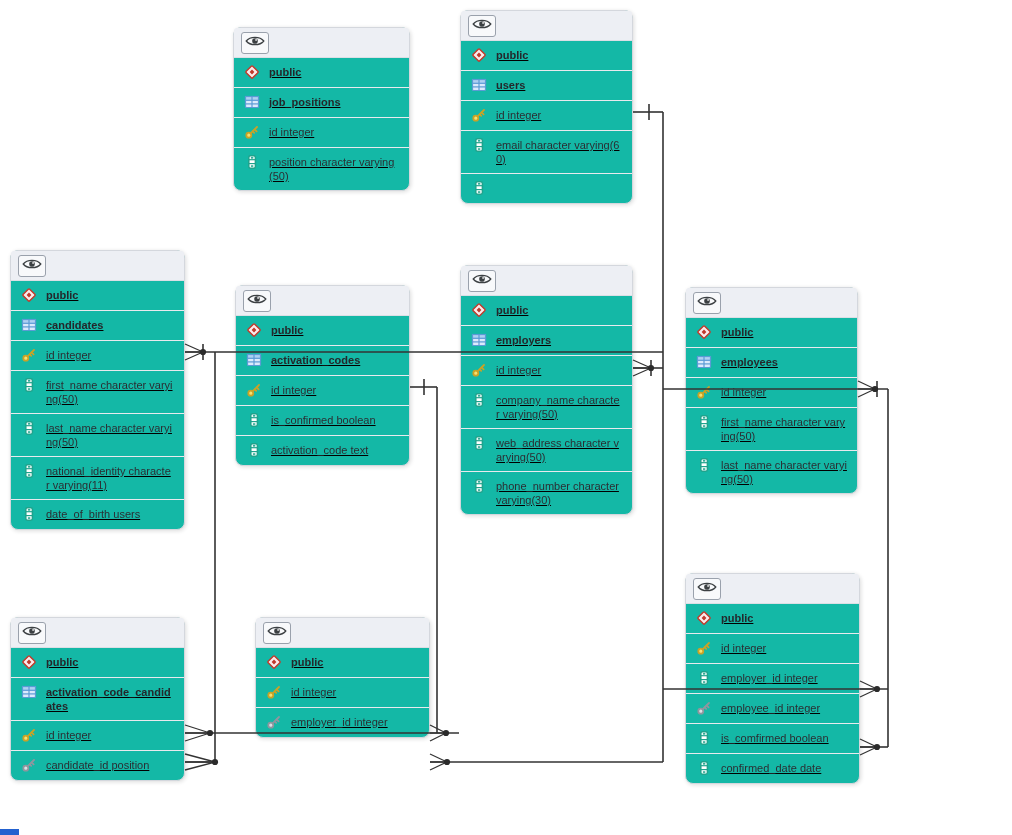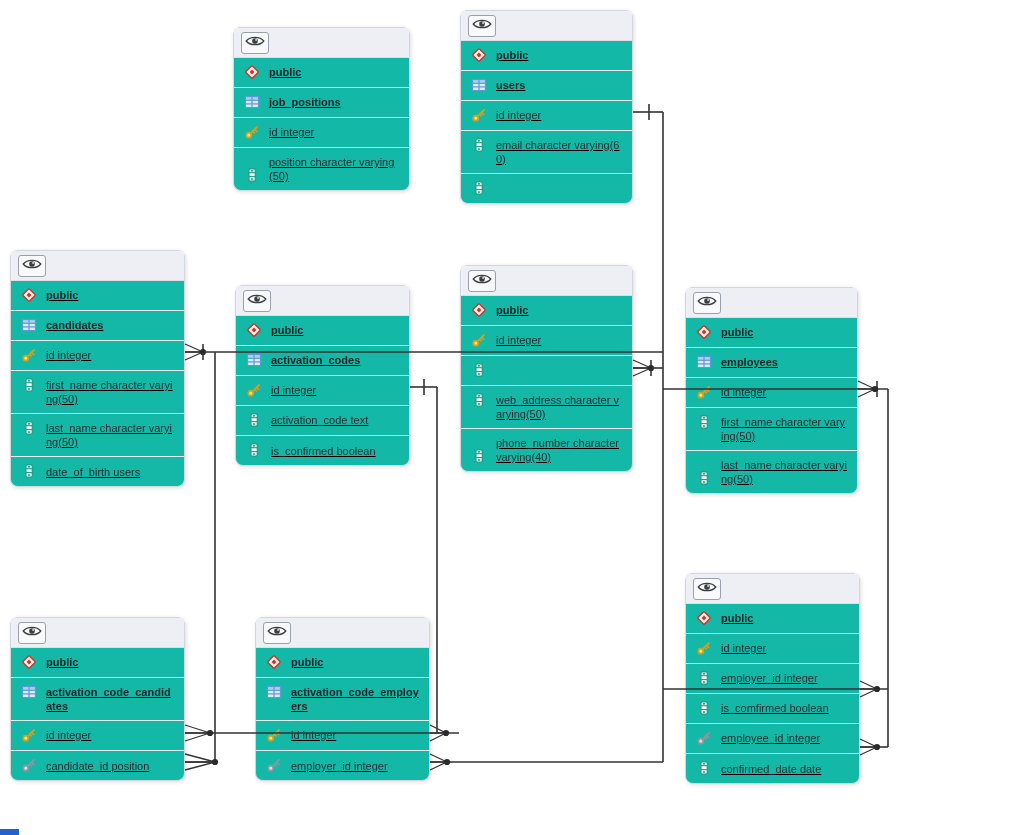--- a/index.html
+++ b/index.html
@@ -24,21 +24,21 @@
   .eye-btn{
     width:28px;height:22px;background:#f8f9fb;border:1px solid #9aa1ac;
     border-radius:3px;display:flex;align-items:center;justify-content:center;
     padding:0;cursor:pointer;
   }
   .row{
     display:flex;align-items:flex-start;
     padding:7px 10px;border-bottom:1px solid #e9eaee;
     min-height:29px;box-sizing:border-box;background:transparent;
   }
-  .row:last-child{border-bottom:none;border-radius:0 0 3px 3px;align-items:flex-end;}
+  .row:last-child{border-bottom:none;border-radius:0 0 3px 3px;}
   .ic{width:16px;height:16px;flex:0 0 16px;margin-right:9px;margin-top:-1px;}
   .txt{font-size:11px;line-height:14px;color:#2b2e33;word-break:break-all;}
   .bold{font-weight:bold;color:#24272b;}
   #connectors{position:absolute;left:0;top:0;z-index:5;pointer-events:none;}
   .blue-corner{position:absolute;left:0;bottom:0;width:19px;height:6px;z-index:8;}
 </style>
 </head>
 <body>
 
 <div id="canvas">
@@ -205,20 +205,30 @@
         <span class="txt">last_name character varying(50)</span>
       </div>
       <div class="row">
         <span class="ic"><svg width="16" height="16" viewBox="0 0 16 16">
             <rect x="4.8" y="1.8" width="6.6" height="12.4" rx="1.6" fill="#ffffff" stroke="#1fa38c" stroke-width="1.5"></rect>
             <line x1="4.8" y1="5.7" x2="11.4" y2="5.7" stroke="#1fa38c" stroke-width="1.2"></line>
             <line x1="4.8" y1="9.6" x2="11.4" y2="9.6" stroke="#1fa38c" stroke-width="1.2"></line>
             <rect x="6.9" y="11.3" width="2.4" height="1.5" fill="#1fa38c"></rect>
             <rect x="6.9" y="3.1" width="2.4" height="1.5" fill="#1fa38c"></rect>
           </svg></span>
+        <span class="txt">national_identity character varying(11)</span>
+      </div>
+      <div class="row">
+        <span class="ic"><svg width="16" height="16" viewBox="0 0 16 16">
+            <rect x="4.8" y="1.8" width="6.6" height="12.4" rx="1.6" fill="#ffffff" stroke="#1fa38c" stroke-width="1.5"></rect>
+            <line x1="4.8" y1="5.7" x2="11.4" y2="5.7" stroke="#1fa38c" stroke-width="1.2"></line>
+            <line x1="4.8" y1="9.6" x2="11.4" y2="9.6" stroke="#1fa38c" stroke-width="1.2"></line>
+            <rect x="6.9" y="11.3" width="2.4" height="1.5" fill="#1fa38c"></rect>
+            <rect x="6.9" y="3.1" width="2.4" height="1.5" fill="#1fa38c"></rect>
+          </svg></span>
         <span class="txt">date_of_birth users</span>
       </div>
     </div>
     <div class="table-node" style="left: 235px; top: 285px; width: 175px;">
       <div class="node-header">
         <button class="eye-btn">
           <span><svg width="20" height="14" viewBox="0 0 24 16">
               <path d="M1.5 8 C6 2.2 18 2.2 22.5 8 C18 13.8 6 13.8 1.5 8 Z" fill="none" stroke="#3c4043" stroke-width="1.6"></path>
               <circle cx="12" cy="8" r="3.4" fill="#3c4043"></circle>
               <circle cx="13.3" cy="6.7" r="1" fill="#ffffff"></circle>
@@ -253,92 +263,34 @@
         <span class="txt">id integer</span>
       </div>
       <div class="row">
         <span class="ic"><svg width="16" height="16" viewBox="0 0 16 16">
             <rect x="4.8" y="1.8" width="6.6" height="12.4" rx="1.6" fill="#ffffff" stroke="#1fa38c" stroke-width="1.5"></rect>
             <line x1="4.8" y1="5.7" x2="11.4" y2="5.7" stroke="#1fa38c" stroke-width="1.2"></line>
             <line x1="4.8" y1="9.6" x2="11.4" y2="9.6" stroke="#1fa38c" stroke-width="1.2"></line>
             <rect x="6.9" y="11.3" width="2.4" height="1.5" fill="#1fa38c"></rect>
             <rect x="6.9" y="3.1" width="2.4" height="1.5" fill="#1fa38c"></rect>
           </svg></span>
+        <span class="txt">is_confirmed boolean</span>
+      </div>
+      <div class="row">
+        <span class="ic"><svg width="16" height="16" viewBox="0 0 16 16">
+            <rect x="4.8" y="1.8" width="6.6" height="12.4" rx="1.6" fill="#ffffff" stroke="#1fa38c" stroke-width="1.5"></rect>
+            <line x1="4.8" y1="5.7" x2="11.4" y2="5.7" stroke="#1fa38c" stroke-width="1.2"></line>
+            <line x1="4.8" y1="9.6" x2="11.4" y2="9.6" stroke="#1fa38c" stroke-width="1.2"></line>
+            <rect x="6.9" y="11.3" width="2.4" height="1.5" fill="#1fa38c"></rect>
+            <rect x="6.9" y="3.1" width="2.4" height="1.5" fill="#1fa38c"></rect>
+          </svg></span>
         <span class="txt">activation_code text</span>
       </div>
-      <div class="row">
-        <span class="ic"><svg width="16" height="16" viewBox="0 0 16 16">
-            <rect x="4.8" y="1.8" width="6.6" height="12.4" rx="1.6" fill="#ffffff" stroke="#1fa38c" stroke-width="1.5"></rect>
-            <line x1="4.8" y1="5.7" x2="11.4" y2="5.7" stroke="#1fa38c" stroke-width="1.2"></line>
-            <line x1="4.8" y1="9.6" x2="11.4" y2="9.6" stroke="#1fa38c" stroke-width="1.2"></line>
-            <rect x="6.9" y="11.3" width="2.4" height="1.5" fill="#1fa38c"></rect>
-            <rect x="6.9" y="3.1" width="2.4" height="1.5" fill="#1fa38c"></rect>
-          </svg></span>
-        <span class="txt">is_confirmed boolean</span>
-      </div>
     </div>
     <div class="table-node" style="left: 460px; top: 265px; width: 173px;">
-      <div class="node-header">
-        <button class="eye-btn">
-          <span><svg width="20" height="14" viewBox="0 0 24 16">
-              <path d="M1.5 8 C6 2.2 18 2.2 22.5 8 C18 13.8 6 13.8 1.5 8 Z" fill="none" stroke="#3c4043" stroke-width="1.6"></path>
-              <circle cx="12" cy="8" r="3.4" fill="#3c4043"></circle>
-              <circle cx="13.3" cy="6.7" r="1" fill="#ffffff"></circle>
-            </svg></span>
-        </button>
-      </div>
-      <div class="row">
-        <span class="ic"><svg width="16" height="16" viewBox="0 0 16 16">
-            <rect x="3.4" y="3.4" width="9.2" height="9.2" rx="1" transform="rotate(45 8 8)" fill="#fbecec" stroke="#c0392b" stroke-width="1.4"></rect>
-            <rect x="6.3" y="6.3" width="3.4" height="3.4" transform="rotate(45 8 8)" fill="#c0392b"></rect>
-          </svg></span>
-        <span class="txt bold">public</span>
-      </div>
-      <div class="row">
-        <span class="ic"><svg width="16" height="16" viewBox="0 0 16 16">
-            <g stroke="#c9a227" stroke-width="1.8" fill="none" stroke-linecap="round">
-              <circle cx="4.8" cy="11.2" r="2.5" fill="#f7e06e"></circle>
-              <path d="M6.8 9.2 L13 3"></path>
-              <path d="M10.6 5.4 L12.6 7.4"></path>
-              <path d="M8.7 7.3 L10.2 8.8"></path>
-            </g>
-          </svg></span>
-        <span class="txt">id integer</span>
-      </div>
-      <div class="row">
-        <span class="ic"><svg width="16" height="16" viewBox="0 0 16 16">
-            <rect x="4.8" y="1.8" width="6.6" height="12.4" rx="1.6" fill="#ffffff" stroke="#1fa38c" stroke-width="1.5"></rect>
-            <line x1="4.8" y1="5.7" x2="11.4" y2="5.7" stroke="#1fa38c" stroke-width="1.2"></line>
-            <line x1="4.8" y1="9.6" x2="11.4" y2="9.6" stroke="#1fa38c" stroke-width="1.2"></line>
-            <rect x="6.9" y="11.3" width="2.4" height="1.5" fill="#1fa38c"></rect>
-            <rect x="6.9" y="3.1" width="2.4" height="1.5" fill="#1fa38c"></rect>
-          </svg></span>
-      </div>
-      <div class="row">
-        <span class="ic"><svg width="16" height="16" viewBox="0 0 16 16">
-            <rect x="4.8" y="1.8" width="6.6" height="12.4" rx="1.6" fill="#ffffff" stroke="#1fa38c" stroke-width="1.5"></rect>
-            <line x1="4.8" y1="5.7" x2="11.4" y2="5.7" stroke="#1fa38c" stroke-width="1.2"></line>
-            <line x1="4.8" y1="9.6" x2="11.4" y2="9.6" stroke="#1fa38c" stroke-width="1.2"></line>
-            <rect x="6.9" y="11.3" width="2.4" height="1.5" fill="#1fa38c"></rect>
-            <rect x="6.9" y="3.1" width="2.4" height="1.5" fill="#1fa38c"></rect>
-          </svg></span>
-        <span class="txt">web_address character varying(50)</span>
-      </div>
-      <div class="row">
-        <span class="ic"><svg width="16" height="16" viewBox="0 0 16 16">
-            <rect x="4.8" y="1.8" width="6.6" height="12.4" rx="1.6" fill="#ffffff" stroke="#1fa38c" stroke-width="1.5"></rect>
-            <line x1="4.8" y1="5.7" x2="11.4" y2="5.7" stroke="#1fa38c" stroke-width="1.2"></line>
-            <line x1="4.8" y1="9.6" x2="11.4" y2="9.6" stroke="#1fa38c" stroke-width="1.2"></line>
-            <rect x="6.9" y="11.3" width="2.4" height="1.5" fill="#1fa38c"></rect>
-            <rect x="6.9" y="3.1" width="2.4" height="1.5" fill="#1fa38c"></rect>
-          </svg></span>
-        <span class="txt">phone_number character varying(40)</span>
-      </div>
-    </div>
-    <div class="table-node" style="left: 685px; top: 287px; width: 173px;">
       <div class="node-header">
         <button class="eye-btn">
           <span><svg width="20" height="14" viewBox="0 0 24 16">
               <path d="M1.5 8 C6 2.2 18 2.2 22.5 8 C18 13.8 6 13.8 1.5 8 Z" fill="none" stroke="#3c4043" stroke-width="1.6"></path>
               <circle cx="12" cy="8" r="3.4" fill="#3c4043"></circle>
               <circle cx="13.3" cy="6.7" r="1" fill="#ffffff"></circle>
             </svg></span>
         </button>
       </div>
       <div class="row">
@@ -348,125 +300,65 @@
           </svg></span>
         <span class="txt bold">public</span>
       </div>
       <div class="row">
         <span class="ic"><svg width="16" height="16" viewBox="0 0 16 16">
             <rect x="1.5" y="2.5" width="13" height="11" rx="1" fill="#dbeafc" stroke="#5b9bd5" stroke-width="1.2"></rect>
             <rect x="1.5" y="2.5" width="13" height="3.8" fill="#aed0f2" stroke="#5b9bd5" stroke-width="1.2"></rect>
             <line x1="8" y1="2.5" x2="8" y2="13.5" stroke="#5b9bd5" stroke-width="1.2"></line>
             <line x1="1.5" y1="9.9" x2="14.5" y2="9.9" stroke="#5b9bd5" stroke-width="1.2"></line>
           </svg></span>
-        <span class="txt bold">employees</span>
-      </div>
-      <div class="row">
-        <span class="ic"><svg width="16" height="16" viewBox="0 0 16 16">
-            <g stroke="#c9a227" stroke-width="1.8" fill="none" stroke-linecap="round">
-              <circle cx="4.8" cy="11.2" r="2.5" fill="#f7e06e"></circle>
-              <path d="M6.8 9.2 L13 3"></path>
-              <path d="M10.6 5.4 L12.6 7.4"></path>
-              <path d="M8.7 7.3 L10.2 8.8"></path>
-            </g>
-          </svg></span>
-        <span class="txt">id integer</span>
-      </div>
-      <div class="row">
-        <span class="ic"><svg width="16" height="16" viewBox="0 0 16 16">
-            <rect x="4.8" y="1.8" width="6.6" height="12.4" rx="1.6" fill="#ffffff" stroke="#1fa38c" stroke-width="1.5"></rect>
-            <line x1="4.8" y1="5.7" x2="11.4" y2="5.7" stroke="#1fa38c" stroke-width="1.2"></line>
-            <line x1="4.8" y1="9.6" x2="11.4" y2="9.6" stroke="#1fa38c" stroke-width="1.2"></line>
-            <rect x="6.9" y="11.3" width="2.4" height="1.5" fill="#1fa38c"></rect>
-            <rect x="6.9" y="3.1" width="2.4" height="1.5" fill="#1fa38c"></rect>
-          </svg></span>
-        <span class="txt">first_name character varying(50)</span>
-      </div>
-      <div class="row">
-        <span class="ic"><svg width="16" height="16" viewBox="0 0 16 16">
-            <rect x="4.8" y="1.8" width="6.6" height="12.4" rx="1.6" fill="#ffffff" stroke="#1fa38c" stroke-width="1.5"></rect>
-            <line x1="4.8" y1="5.7" x2="11.4" y2="5.7" stroke="#1fa38c" stroke-width="1.2"></line>
-            <line x1="4.8" y1="9.6" x2="11.4" y2="9.6" stroke="#1fa38c" stroke-width="1.2"></line>
-            <rect x="6.9" y="11.3" width="2.4" height="1.5" fill="#1fa38c"></rect>
-            <rect x="6.9" y="3.1" width="2.4" height="1.5" fill="#1fa38c"></rect>
-          </svg></span>
-        <span class="txt">last_name character varying(50)</span>
-      </div>
-    </div>
-    <div class="table-node" style="left: 685px; top: 573px; width: 175px;">
-      <div class="node-header">
-        <button class="eye-btn">
-          <span><svg width="20" height="14" viewBox="0 0 24 16">
-              <path d="M1.5 8 C6 2.2 18 2.2 22.5 8 C18 13.8 6 13.8 1.5 8 Z" fill="none" stroke="#3c4043" stroke-width="1.6"></path>
-              <circle cx="12" cy="8" r="3.4" fill="#3c4043"></circle>
-              <circle cx="13.3" cy="6.7" r="1" fill="#ffffff"></circle>
-            </svg></span>
-        </button>
-      </div>
-      <div class="row">
-        <span class="ic"><svg width="16" height="16" viewBox="0 0 16 16">
-            <rect x="3.4" y="3.4" width="9.2" height="9.2" rx="1" transform="rotate(45 8 8)" fill="#fbecec" stroke="#c0392b" stroke-width="1.4"></rect>
-            <rect x="6.3" y="6.3" width="3.4" height="3.4" transform="rotate(45 8 8)" fill="#c0392b"></rect>
-          </svg></span>
-        <span class="txt bold">public</span>
-      </div>
-      <div class="row">
-        <span class="ic"><svg width="16" height="16" viewBox="0 0 16 16">
-            <g stroke="#c9a227" stroke-width="1.8" fill="none" stroke-linecap="round">
-              <circle cx="4.8" cy="11.2" r="2.5" fill="#f7e06e"></circle>
-              <path d="M6.8 9.2 L13 3"></path>
-              <path d="M10.6 5.4 L12.6 7.4"></path>
-              <path d="M8.7 7.3 L10.2 8.8"></path>
-            </g>
-          </svg></span>
-        <span class="txt">id integer</span>
-      </div>
-      <div class="row">
-        <span class="ic"><svg width="16" height="16" viewBox="0 0 16 16">
-            <rect x="4.8" y="1.8" width="6.6" height="12.4" rx="1.6" fill="#ffffff" stroke="#1fa38c" stroke-width="1.5"></rect>
-            <line x1="4.8" y1="5.7" x2="11.4" y2="5.7" stroke="#1fa38c" stroke-width="1.2"></line>
-            <line x1="4.8" y1="9.6" x2="11.4" y2="9.6" stroke="#1fa38c" stroke-width="1.2"></line>
-            <rect x="6.9" y="11.3" width="2.4" height="1.5" fill="#1fa38c"></rect>
-            <rect x="6.9" y="3.1" width="2.4" height="1.5" fill="#1fa38c"></rect>
-          </svg></span>
-        <span class="txt">employer_id integer</span>
-      </div>
-      <div class="row">
-        <span class="ic"><svg width="16" height="16" viewBox="0 0 16 16">
-            <rect x="4.8" y="1.8" width="6.6" height="12.4" rx="1.6" fill="#ffffff" stroke="#1fa38c" stroke-width="1.5"></rect>
-            <line x1="4.8" y1="5.7" x2="11.4" y2="5.7" stroke="#1fa38c" stroke-width="1.2"></line>
-            <line x1="4.8" y1="9.6" x2="11.4" y2="9.6" stroke="#1fa38c" stroke-width="1.2"></line>
-            <rect x="6.9" y="11.3" width="2.4" height="1.5" fill="#1fa38c"></rect>
-            <rect x="6.9" y="3.1" width="2.4" height="1.5" fill="#1fa38c"></rect>
-          </svg></span>
-        <span class="txt">is_comfirmed boolean</span>
-      </div>
-      <div class="row">
-        <span class="ic"><svg width="16" height="16" viewBox="0 0 16 16">
-            <g stroke="#8f969e" stroke-width="1.8" fill="none" stroke-linecap="round">
-              <circle cx="4.8" cy="11.2" r="2.5" fill="#dcdfe3"></circle>
-              <path d="M6.8 9.2 L13 3"></path>
-              <path d="M10.6 5.4 L12.6 7.4"></path>
-              <path d="M8.7 7.3 L10.2 8.8"></path>
-            </g>
-          </svg></span>
-        <span class="txt">employee_id integer</span>
-      </div>
-      <div class="row">
-        <span class="ic"><svg width="16" height="16" viewBox="0 0 16 16">
-            <rect x="4.8" y="1.8" width="6.6" height="12.4" rx="1.6" fill="#ffffff" stroke="#1fa38c" stroke-width="1.5"></rect>
-            <line x1="4.8" y1="5.7" x2="11.4" y2="5.7" stroke="#1fa38c" stroke-width="1.2"></line>
-            <line x1="4.8" y1="9.6" x2="11.4" y2="9.6" stroke="#1fa38c" stroke-width="1.2"></line>
-            <rect x="6.9" y="11.3" width="2.4" height="1.5" fill="#1fa38c"></rect>
-            <rect x="6.9" y="3.1" width="2.4" height="1.5" fill="#1fa38c"></rect>
-          </svg></span>
-        <span class="txt">confirmed_date date</span>
-      </div>
-    </div>
-    <div class="table-node" style="left: 10px; top: 617px; width: 175px;">
+        <span class="txt bold">employers</span>
+      </div>
+      <div class="row">
+        <span class="ic"><svg width="16" height="16" viewBox="0 0 16 16">
+            <g stroke="#c9a227" stroke-width="1.8" fill="none" stroke-linecap="round">
+              <circle cx="4.8" cy="11.2" r="2.5" fill="#f7e06e"></circle>
+              <path d="M6.8 9.2 L13 3"></path>
+              <path d="M10.6 5.4 L12.6 7.4"></path>
+              <path d="M8.7 7.3 L10.2 8.8"></path>
+            </g>
+          </svg></span>
+        <span class="txt">id integer</span>
+      </div>
+      <div class="row">
+        <span class="ic"><svg width="16" height="16" viewBox="0 0 16 16">
+            <rect x="4.8" y="1.8" width="6.6" height="12.4" rx="1.6" fill="#ffffff" stroke="#1fa38c" stroke-width="1.5"></rect>
+            <line x1="4.8" y1="5.7" x2="11.4" y2="5.7" stroke="#1fa38c" stroke-width="1.2"></line>
+            <line x1="4.8" y1="9.6" x2="11.4" y2="9.6" stroke="#1fa38c" stroke-width="1.2"></line>
+            <rect x="6.9" y="11.3" width="2.4" height="1.5" fill="#1fa38c"></rect>
+            <rect x="6.9" y="3.1" width="2.4" height="1.5" fill="#1fa38c"></rect>
+          </svg></span>
+        <span class="txt">company_name character varying(50)</span>
+      </div>
+      <div class="row">
+        <span class="ic"><svg width="16" height="16" viewBox="0 0 16 16">
+            <rect x="4.8" y="1.8" width="6.6" height="12.4" rx="1.6" fill="#ffffff" stroke="#1fa38c" stroke-width="1.5"></rect>
+            <line x1="4.8" y1="5.7" x2="11.4" y2="5.7" stroke="#1fa38c" stroke-width="1.2"></line>
+            <line x1="4.8" y1="9.6" x2="11.4" y2="9.6" stroke="#1fa38c" stroke-width="1.2"></line>
+            <rect x="6.9" y="11.3" width="2.4" height="1.5" fill="#1fa38c"></rect>
+            <rect x="6.9" y="3.1" width="2.4" height="1.5" fill="#1fa38c"></rect>
+          </svg></span>
+        <span class="txt">web_address character varying(50)</span>
+      </div>
+      <div class="row">
+        <span class="ic"><svg width="16" height="16" viewBox="0 0 16 16">
+            <rect x="4.8" y="1.8" width="6.6" height="12.4" rx="1.6" fill="#ffffff" stroke="#1fa38c" stroke-width="1.5"></rect>
+            <line x1="4.8" y1="5.7" x2="11.4" y2="5.7" stroke="#1fa38c" stroke-width="1.2"></line>
+            <line x1="4.8" y1="9.6" x2="11.4" y2="9.6" stroke="#1fa38c" stroke-width="1.2"></line>
+            <rect x="6.9" y="11.3" width="2.4" height="1.5" fill="#1fa38c"></rect>
+            <rect x="6.9" y="3.1" width="2.4" height="1.5" fill="#1fa38c"></rect>
+          </svg></span>
+        <span class="txt">phone_number character varying(30)</span>
+      </div>
+    </div>
+    <div class="table-node" style="left: 685px; top: 287px; width: 173px;">
       <div class="node-header">
         <button class="eye-btn">
           <span><svg width="20" height="14" viewBox="0 0 24 16">
               <path d="M1.5 8 C6 2.2 18 2.2 22.5 8 C18 13.8 6 13.8 1.5 8 Z" fill="none" stroke="#3c4043" stroke-width="1.6"></path>
               <circle cx="12" cy="8" r="3.4" fill="#3c4043"></circle>
               <circle cx="13.3" cy="6.7" r="1" fill="#ffffff"></circle>
             </svg></span>
         </button>
       </div>
       <div class="row">
@@ -476,46 +368,125 @@
           </svg></span>
         <span class="txt bold">public</span>
       </div>
       <div class="row">
         <span class="ic"><svg width="16" height="16" viewBox="0 0 16 16">
             <rect x="1.5" y="2.5" width="13" height="11" rx="1" fill="#dbeafc" stroke="#5b9bd5" stroke-width="1.2"></rect>
             <rect x="1.5" y="2.5" width="13" height="3.8" fill="#aed0f2" stroke="#5b9bd5" stroke-width="1.2"></rect>
             <line x1="8" y1="2.5" x2="8" y2="13.5" stroke="#5b9bd5" stroke-width="1.2"></line>
             <line x1="1.5" y1="9.9" x2="14.5" y2="9.9" stroke="#5b9bd5" stroke-width="1.2"></line>
           </svg></span>
-        <span class="txt bold">activation_code_candidates</span>
-      </div>
-      <div class="row">
-        <span class="ic"><svg width="16" height="16" viewBox="0 0 16 16">
-            <g stroke="#c9a227" stroke-width="1.8" fill="none" stroke-linecap="round">
-              <circle cx="4.8" cy="11.2" r="2.5" fill="#f7e06e"></circle>
-              <path d="M6.8 9.2 L13 3"></path>
-              <path d="M10.6 5.4 L12.6 7.4"></path>
-              <path d="M8.7 7.3 L10.2 8.8"></path>
-            </g>
-          </svg></span>
-        <span class="txt">id integer</span>
+        <span class="txt bold">employees</span>
+      </div>
+      <div class="row">
+        <span class="ic"><svg width="16" height="16" viewBox="0 0 16 16">
+            <g stroke="#c9a227" stroke-width="1.8" fill="none" stroke-linecap="round">
+              <circle cx="4.8" cy="11.2" r="2.5" fill="#f7e06e"></circle>
+              <path d="M6.8 9.2 L13 3"></path>
+              <path d="M10.6 5.4 L12.6 7.4"></path>
+              <path d="M8.7 7.3 L10.2 8.8"></path>
+            </g>
+          </svg></span>
+        <span class="txt">id integer</span>
+      </div>
+      <div class="row">
+        <span class="ic"><svg width="16" height="16" viewBox="0 0 16 16">
+            <rect x="4.8" y="1.8" width="6.6" height="12.4" rx="1.6" fill="#ffffff" stroke="#1fa38c" stroke-width="1.5"></rect>
+            <line x1="4.8" y1="5.7" x2="11.4" y2="5.7" stroke="#1fa38c" stroke-width="1.2"></line>
+            <line x1="4.8" y1="9.6" x2="11.4" y2="9.6" stroke="#1fa38c" stroke-width="1.2"></line>
+            <rect x="6.9" y="11.3" width="2.4" height="1.5" fill="#1fa38c"></rect>
+            <rect x="6.9" y="3.1" width="2.4" height="1.5" fill="#1fa38c"></rect>
+          </svg></span>
+        <span class="txt">first_name character varying(50)</span>
+      </div>
+      <div class="row">
+        <span class="ic"><svg width="16" height="16" viewBox="0 0 16 16">
+            <rect x="4.8" y="1.8" width="6.6" height="12.4" rx="1.6" fill="#ffffff" stroke="#1fa38c" stroke-width="1.5"></rect>
+            <line x1="4.8" y1="5.7" x2="11.4" y2="5.7" stroke="#1fa38c" stroke-width="1.2"></line>
+            <line x1="4.8" y1="9.6" x2="11.4" y2="9.6" stroke="#1fa38c" stroke-width="1.2"></line>
+            <rect x="6.9" y="11.3" width="2.4" height="1.5" fill="#1fa38c"></rect>
+            <rect x="6.9" y="3.1" width="2.4" height="1.5" fill="#1fa38c"></rect>
+          </svg></span>
+        <span class="txt">last_name character varying(50)</span>
+      </div>
+    </div>
+    <div class="table-node" style="left: 685px; top: 573px; width: 175px;">
+      <div class="node-header">
+        <button class="eye-btn">
+          <span><svg width="20" height="14" viewBox="0 0 24 16">
+              <path d="M1.5 8 C6 2.2 18 2.2 22.5 8 C18 13.8 6 13.8 1.5 8 Z" fill="none" stroke="#3c4043" stroke-width="1.6"></path>
+              <circle cx="12" cy="8" r="3.4" fill="#3c4043"></circle>
+              <circle cx="13.3" cy="6.7" r="1" fill="#ffffff"></circle>
+            </svg></span>
+        </button>
+      </div>
+      <div class="row">
+        <span class="ic"><svg width="16" height="16" viewBox="0 0 16 16">
+            <rect x="3.4" y="3.4" width="9.2" height="9.2" rx="1" transform="rotate(45 8 8)" fill="#fbecec" stroke="#c0392b" stroke-width="1.4"></rect>
+            <rect x="6.3" y="6.3" width="3.4" height="3.4" transform="rotate(45 8 8)" fill="#c0392b"></rect>
+          </svg></span>
+        <span class="txt bold">public</span>
+      </div>
+      <div class="row">
+        <span class="ic"><svg width="16" height="16" viewBox="0 0 16 16">
+            <g stroke="#c9a227" stroke-width="1.8" fill="none" stroke-linecap="round">
+              <circle cx="4.8" cy="11.2" r="2.5" fill="#f7e06e"></circle>
+              <path d="M6.8 9.2 L13 3"></path>
+              <path d="M10.6 5.4 L12.6 7.4"></path>
+              <path d="M8.7 7.3 L10.2 8.8"></path>
+            </g>
+          </svg></span>
+        <span class="txt">id integer</span>
+      </div>
+      <div class="row">
+        <span class="ic"><svg width="16" height="16" viewBox="0 0 16 16">
+            <rect x="4.8" y="1.8" width="6.6" height="12.4" rx="1.6" fill="#ffffff" stroke="#1fa38c" stroke-width="1.5"></rect>
+            <line x1="4.8" y1="5.7" x2="11.4" y2="5.7" stroke="#1fa38c" stroke-width="1.2"></line>
+            <line x1="4.8" y1="9.6" x2="11.4" y2="9.6" stroke="#1fa38c" stroke-width="1.2"></line>
+            <rect x="6.9" y="11.3" width="2.4" height="1.5" fill="#1fa38c"></rect>
+            <rect x="6.9" y="3.1" width="2.4" height="1.5" fill="#1fa38c"></rect>
+          </svg></span>
+        <span class="txt">employer_id integer</span>
       </div>
       <div class="row">
         <span class="ic"><svg width="16" height="16" viewBox="0 0 16 16">
             <g stroke="#8f969e" stroke-width="1.8" fill="none" stroke-linecap="round">
               <circle cx="4.8" cy="11.2" r="2.5" fill="#dcdfe3"></circle>
               <path d="M6.8 9.2 L13 3"></path>
               <path d="M10.6 5.4 L12.6 7.4"></path>
               <path d="M8.7 7.3 L10.2 8.8"></path>
             </g>
           </svg></span>
-        <span class="txt">candidate_id position</span>
-      </div>
-    </div>
-    <div class="table-node" style="left: 255px; top: 617px; width: 175px;">
+        <span class="txt">employee_id integer</span>
+      </div>
+      <div class="row">
+        <span class="ic"><svg width="16" height="16" viewBox="0 0 16 16">
+            <rect x="4.8" y="1.8" width="6.6" height="12.4" rx="1.6" fill="#ffffff" stroke="#1fa38c" stroke-width="1.5"></rect>
+            <line x1="4.8" y1="5.7" x2="11.4" y2="5.7" stroke="#1fa38c" stroke-width="1.2"></line>
+            <line x1="4.8" y1="9.6" x2="11.4" y2="9.6" stroke="#1fa38c" stroke-width="1.2"></line>
+            <rect x="6.9" y="11.3" width="2.4" height="1.5" fill="#1fa38c"></rect>
+            <rect x="6.9" y="3.1" width="2.4" height="1.5" fill="#1fa38c"></rect>
+          </svg></span>
+        <span class="txt">is_comfirmed boolean</span>
+      </div>
+      <div class="row">
+        <span class="ic"><svg width="16" height="16" viewBox="0 0 16 16">
+            <rect x="4.8" y="1.8" width="6.6" height="12.4" rx="1.6" fill="#ffffff" stroke="#1fa38c" stroke-width="1.5"></rect>
+            <line x1="4.8" y1="5.7" x2="11.4" y2="5.7" stroke="#1fa38c" stroke-width="1.2"></line>
+            <line x1="4.8" y1="9.6" x2="11.4" y2="9.6" stroke="#1fa38c" stroke-width="1.2"></line>
+            <rect x="6.9" y="11.3" width="2.4" height="1.5" fill="#1fa38c"></rect>
+            <rect x="6.9" y="3.1" width="2.4" height="1.5" fill="#1fa38c"></rect>
+          </svg></span>
+        <span class="txt">confirmed_date date</span>
+      </div>
+    </div>
+    <div class="table-node" style="left: 10px; top: 617px; width: 175px;">
       <div class="node-header">
         <button class="eye-btn">
           <span><svg width="20" height="14" viewBox="0 0 24 16">
               <path d="M1.5 8 C6 2.2 18 2.2 22.5 8 C18 13.8 6 13.8 1.5 8 Z" fill="none" stroke="#3c4043" stroke-width="1.6"></path>
               <circle cx="12" cy="8" r="3.4" fill="#3c4043"></circle>
               <circle cx="13.3" cy="6.7" r="1" fill="#ffffff"></circle>
             </svg></span>
         </button>
       </div>
       <div class="row">
@@ -525,21 +496,61 @@
           </svg></span>
         <span class="txt bold">public</span>
       </div>
       <div class="row">
         <span class="ic"><svg width="16" height="16" viewBox="0 0 16 16">
             <rect x="1.5" y="2.5" width="13" height="11" rx="1" fill="#dbeafc" stroke="#5b9bd5" stroke-width="1.2"></rect>
             <rect x="1.5" y="2.5" width="13" height="3.8" fill="#aed0f2" stroke="#5b9bd5" stroke-width="1.2"></rect>
             <line x1="8" y1="2.5" x2="8" y2="13.5" stroke="#5b9bd5" stroke-width="1.2"></line>
             <line x1="1.5" y1="9.9" x2="14.5" y2="9.9" stroke="#5b9bd5" stroke-width="1.2"></line>
           </svg></span>
-        <span class="txt bold">activation_code_employers</span>
+        <span class="txt bold">activation_code_candidates</span>
+      </div>
+      <div class="row">
+        <span class="ic"><svg width="16" height="16" viewBox="0 0 16 16">
+            <g stroke="#c9a227" stroke-width="1.8" fill="none" stroke-linecap="round">
+              <circle cx="4.8" cy="11.2" r="2.5" fill="#f7e06e"></circle>
+              <path d="M6.8 9.2 L13 3"></path>
+              <path d="M10.6 5.4 L12.6 7.4"></path>
+              <path d="M8.7 7.3 L10.2 8.8"></path>
+            </g>
+          </svg></span>
+        <span class="txt">id integer</span>
+      </div>
+      <div class="row">
+        <span class="ic"><svg width="16" height="16" viewBox="0 0 16 16">
+            <g stroke="#8f969e" stroke-width="1.8" fill="none" stroke-linecap="round">
+              <circle cx="4.8" cy="11.2" r="2.5" fill="#dcdfe3"></circle>
+              <path d="M6.8 9.2 L13 3"></path>
+              <path d="M10.6 5.4 L12.6 7.4"></path>
+              <path d="M8.7 7.3 L10.2 8.8"></path>
+            </g>
+          </svg></span>
+        <span class="txt">candidate_id position</span>
+      </div>
+    </div>
+    <div class="table-node" style="left: 255px; top: 617px; width: 175px;">
+      <div class="node-header">
+        <button class="eye-btn">
+          <span><svg width="20" height="14" viewBox="0 0 24 16">
+              <path d="M1.5 8 C6 2.2 18 2.2 22.5 8 C18 13.8 6 13.8 1.5 8 Z" fill="none" stroke="#3c4043" stroke-width="1.6"></path>
+              <circle cx="12" cy="8" r="3.4" fill="#3c4043"></circle>
+              <circle cx="13.3" cy="6.7" r="1" fill="#ffffff"></circle>
+            </svg></span>
+        </button>
+      </div>
+      <div class="row">
+        <span class="ic"><svg width="16" height="16" viewBox="0 0 16 16">
+            <rect x="3.4" y="3.4" width="9.2" height="9.2" rx="1" transform="rotate(45 8 8)" fill="#fbecec" stroke="#c0392b" stroke-width="1.4"></rect>
+            <rect x="6.3" y="6.3" width="3.4" height="3.4" transform="rotate(45 8 8)" fill="#c0392b"></rect>
+          </svg></span>
+        <span class="txt bold">public</span>
       </div>
       <div class="row">
         <span class="ic"><svg width="16" height="16" viewBox="0 0 16 16">
             <g stroke="#c9a227" stroke-width="1.8" fill="none" stroke-linecap="round">
               <circle cx="4.8" cy="11.2" r="2.5" fill="#f7e06e"></circle>
               <path d="M6.8 9.2 L13 3"></path>
               <path d="M10.6 5.4 L12.6 7.4"></path>
               <path d="M8.7 7.3 L10.2 8.8"></path>
             </g>
           </svg></span>

